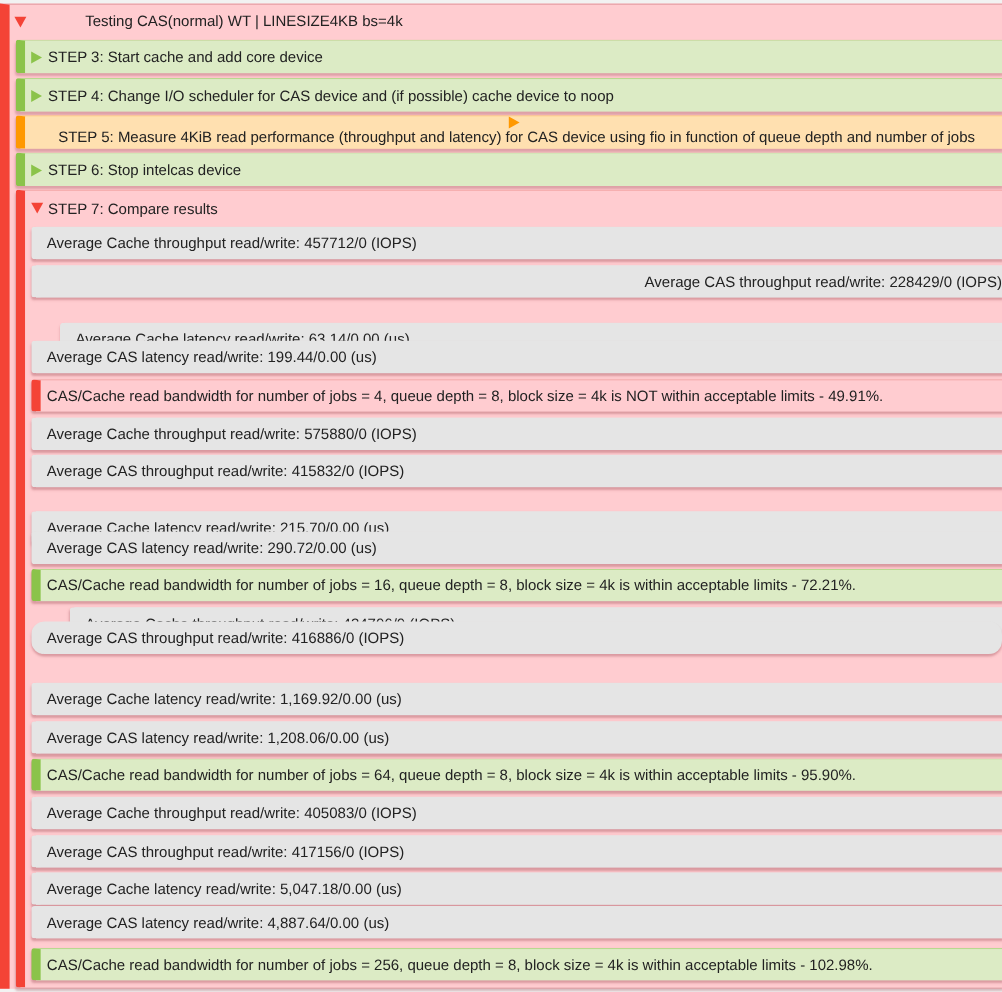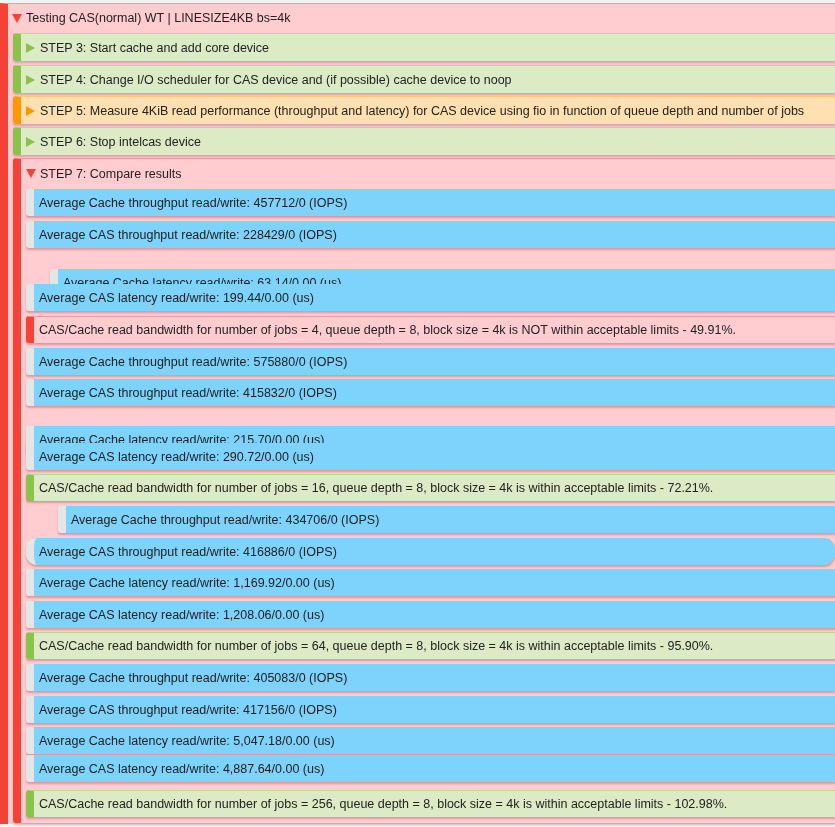--- a/index.html
+++ b/index.html
@@ -12,51 +12,52 @@
     .root {
       position: absolute; left: 0; top: 3px; width: 835px; height: 821px;
       background: #ffccd0;
       border-left: 8px solid #f44336;
       border-top: 1px solid #e6a0a6;
       box-sizing: border-box;
     }
     .root-header {
       height: 28px; display: flex; align-items: center; padding-left: 4px;
       white-space: nowrap;
+      gap: 45px;
     }
     .tri-down {
       width: 0; height: 0; border-left: 5px solid transparent; border-right: 5px solid transparent;
       border-top: 9px solid #f44336; margin-right: 4px; display: inline-block;
     }
     .tri-right {
       width: 0; height: 0; border-top: 5px solid transparent; border-bottom: 5px solid transparent;
       border-left: 9px solid #8bc34a; margin-right: 5px; display: inline-block;
     }
     .tri-right.orange { border-left-color: #ff9800; }
     .step {
       position: absolute; left: 5px; right: 0; height: 28px;
       display: flex; align-items: center; padding-left: 5px; box-sizing: border-box;
       border-radius: 3px 0 0 3px; white-space: nowrap;
       box-shadow: 0 2px 2px rgba(160, 80, 90, 0.35);
     }
     .step.green { background: #dcebc5; border-left: 8px solid #8bc34a; border-top: 1px solid #b9d890; }
-    .step.orange { background: #ffe0b0; border-left: 8px solid #ff9800; border-top: 1px solid #ffc870; }
+    .step.orange { background: #ffe0b0; border-left: 8px solid #ff9800; border-top: 1px solid #ffc870; flex-direction: column; }
     .step7 {
       position: absolute; left: 5px; right: 0; top: 154px; height: 665px;
       background: #ffccd0; border-left: 8px solid #f44336; border-top: 1px solid #ef9a9a;
       border-radius: 3px 0 0 3px; box-sizing: border-box;
       box-shadow: 0 2px 2px rgba(160, 80, 90, 0.35);
     }
     .step7-header {
       height: 29px; display: flex; align-items: center; padding-left: 5px; white-space: nowrap;
     }
     .item {
       position: absolute; left: 5px; right: 0; height: 27px;
       display: flex; align-items: center; padding-left: 5px; box-sizing: border-box;
-      background: #7dd3fc; border-left: 8px solid #e5e5e5; border-radius: 3px 0 0 3px;
+      background: #e5e5e5; border-left: 8px solid #e5e5e5; border-radius: 3px 0 0 3px;
       white-space: nowrap;
       box-shadow: 0 2px 2px rgba(170, 90, 100, 0.45);
     }
     .item.fail { background: #ffccd0; border-left-color: #f44336; border-top: 1px solid #ef9a9a; }
     .item.pass { background: #dcebc5; border-left-color: #8bc34a; border-top: 1px solid #b9d890; }
   </style>
 </head>
 <body>
 
 <div class="root">
@@ -84,21 +85,21 @@
 
   <div class="step7">
     <div class="step7-header">
       <span class="tri-down"></span>
       <span>STEP 7: Compare results</span>
     </div>
 
     <div class="item" style="top:30px;">
         <span>Average Cache throughput read/write: 457712/0 (IOPS)</span>
       </div>
-    <div class="item" style="top:62px;">
+    <div class="item" style="top:62px;justify-content:flex-end;">
         <span>Average CAS throughput read/write: 228429/0 (IOPS)</span>
       </div>
     <div class="item" style="top:110px;margin-left:24px;">
         <span>Average Cache latency read/write: 63.14/0.00 (us)</span>
       </div>
     <div class="item" style="top:125px;">
         <span>Average CAS latency read/write: 199.44/0.00 (us)</span>
       </div>
     <div class="item fail" style="top:157px;">
         <span>CAS/Cache read bandwidth for number of jobs = 4, queue depth = 8, block size = 4k is NOT within acceptable limits - 49.91%.</span>
@@ -114,21 +115,21 @@
       </div>
     <div class="item" style="top:284px;">
         <span>Average CAS latency read/write: 290.72/0.00 (us)</span>
       </div>
     <div class="item pass" style="top:315px;">
         <span>CAS/Cache read bandwidth for number of jobs = 16, queue depth = 8, block size = 4k is within acceptable limits - 72.21%.</span>
       </div>
     <div class="item" style="top:347px;margin-left:32px;">
         <span>Average Cache throughput read/write: 434706/0 (IOPS)</span>
       </div>
-    <div class="item" style="top:379px;border-radius:11px;">
+    <div class="item" style="top:359px;border-radius:11px;">
         <span>Average CAS throughput read/write: 416886/0 (IOPS)</span>
       </div>
     <div class="item" style="top:410px;">
         <span>Average Cache latency read/write: 1,169.92/0.00 (us)</span>
       </div>
     <div class="item" style="top:442px;">
         <span>Average CAS latency read/write: 1,208.06/0.00 (us)</span>
       </div>
     <div class="item pass" style="top:473px;">
         <span>CAS/Cache read bandwidth for number of jobs = 64, queue depth = 8, block size = 4k is within acceptable limits - 95.90%.</span>

